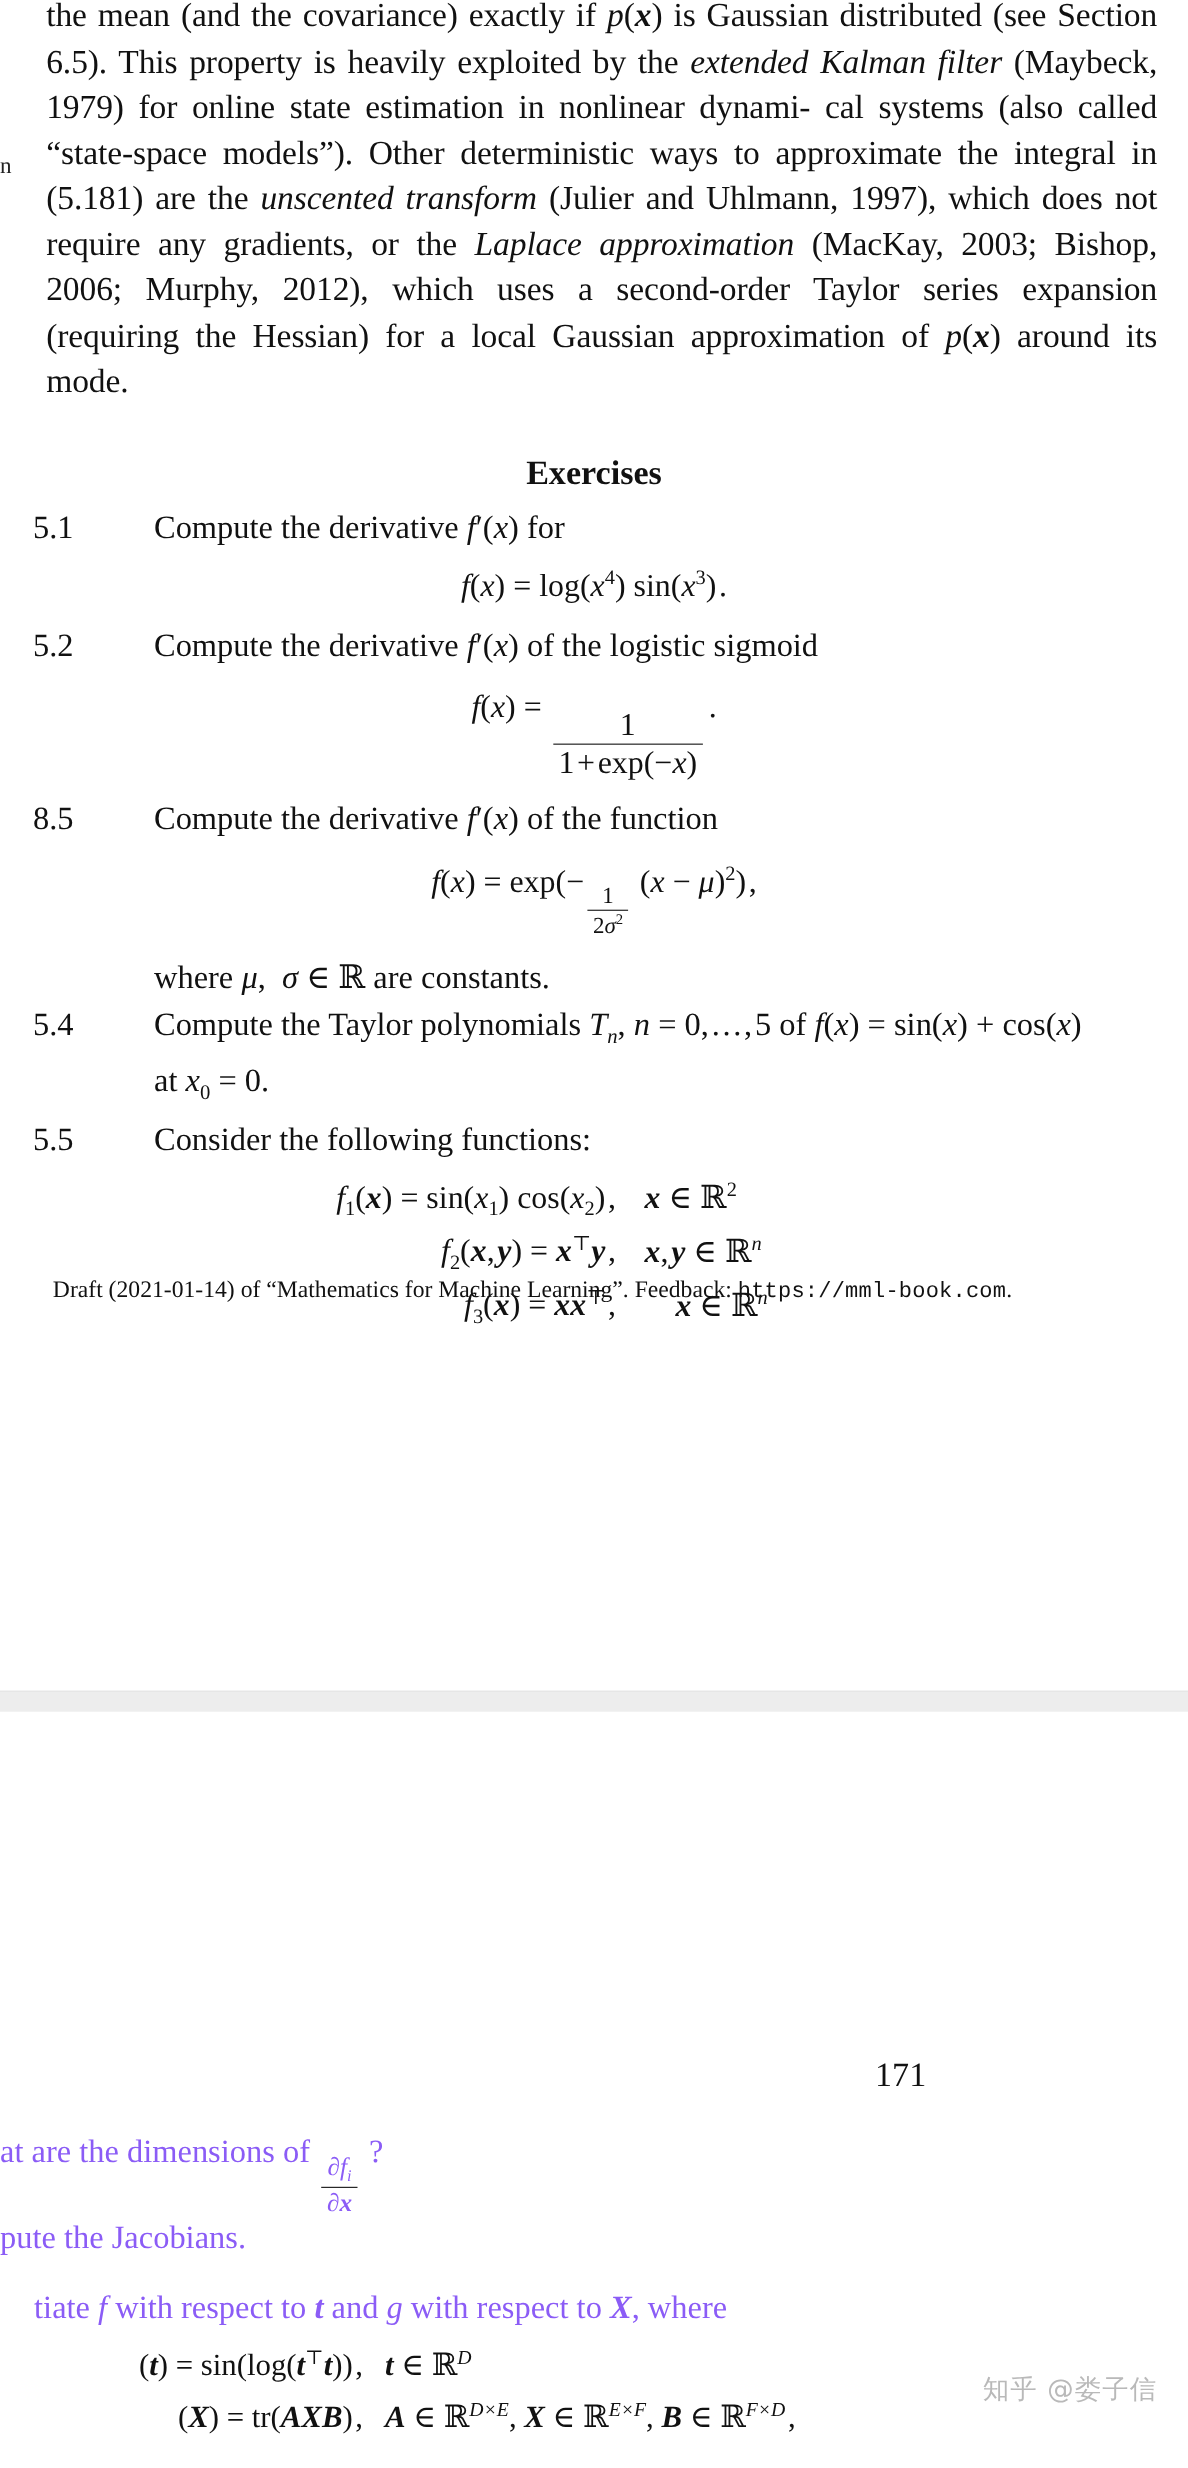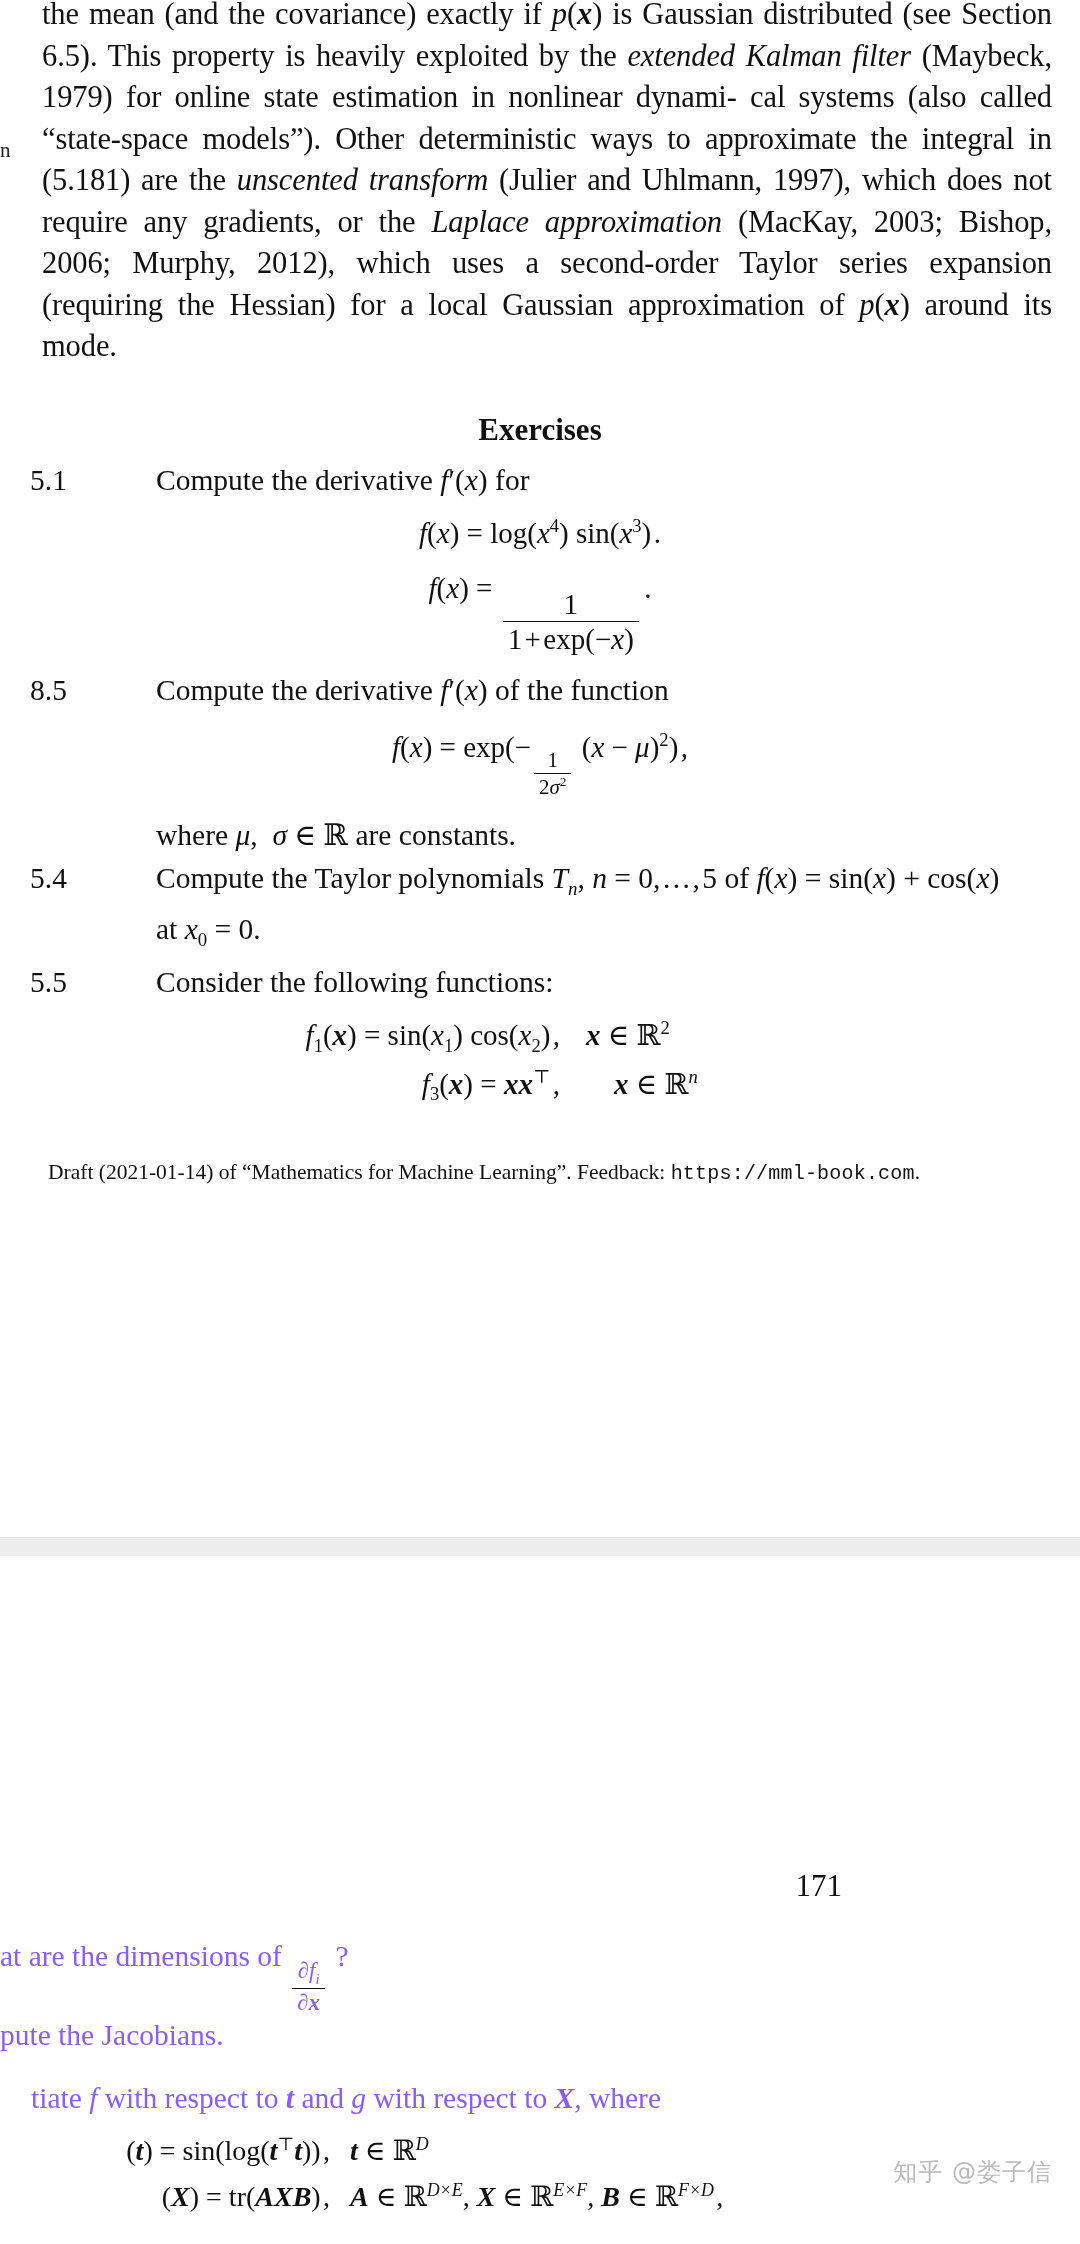--- a/index.html
+++ b/index.html
@@ -69,21 +69,20 @@
     left: 30px;
     top: 460px;
     width: 1020px;
   }
   .ex-row {
     display: flex;
     align-items: flex-start;
     font-size: 29.5px;
     line-height: 41px;
     color: #111;
-    gap: 16px;
   }
   .ex-num {
     width: 82px;
     flex: 0 0 82px;
     text-align: left;
     padding-left: 0px;
   }
   .ex-body { flex: 1 1 auto; margin-left: 28px; }
 
   .eq {
@@ -243,20 +242,26 @@
     <div class="ex-row">
       <div class="ex-num">5.1</div>
       <div class="ex-body">
         Compute the derivative <span class="mi">f</span>′(<span class="mi">x</span>) for
       </div>
     </div>
     <div class="eq">
       <span class="mi">f</span>(<span class="mi">x</span>) = log(<span class="mi">x</span><sup class="ms">4</sup>) sin(<span class="mi">x</span><sup class="ms">3</sup>) .
     </div>
 
+    <div class="ex-row" style="margin-top:14px;">
+      <div class="ex-num">5.2</div>
+      <div class="ex-body">
+        Compute the derivative <span class="mi">f</span>′(<span class="mi">x</span>) of the logistic sigmoid
+      </div>
+    </div>
     <div class="eq" style="margin-top:16px;">
       <span class="mi">f</span>(<span class="mi">x</span>) =
       <span class="frac">
           <span class="num">1</span>
           <span class="den">1 + exp(−<span class="mi">x</span>)</span>
         </span> .
     </div>
 
     <div class="ex-row" style="margin-top:14px;">
       <div class="ex-num">8.5</div>
@@ -291,20 +296,28 @@
       <div class="ex-body">Consider the following functions:</div>
     </div>
 
     <div class="eq-block">
       <div class="eq-line">
         <span class="eq-lhs">
           <span class="mi">f</span><sub class="ms">1</sub>(<span class="mb">x</span>) = sin(<span class="mi">x</span><sub class="ms">1</sub>) cos(<span class="mi">x</span><sub class="ms">2</sub>) ,
         </span>
         <span class="eq-rhs">
           <span class="mb">x</span> ∈ ℝ<sup class="ms">2</sup>
+        </span>
+      </div>
+      <div class="eq-line">
+        <span class="eq-lhs">
+          <span class="mi">f</span><sub class="ms">2</sub>(<span class="mb">x</span>, <span class="mb">y</span>) = <span class="mb">x</span><sup class="ms">⊤</sup><span class="mb">y</span> ,
+        </span>
+        <span class="eq-rhs">
+          <span class="mb">x</span>, <span class="mb">y</span> ∈ ℝ<sup class="msi">n</sup>
         </span>
       </div>
       <div class="eq-line">
         <span class="eq-lhs">
           <span class="mi">f</span><sub class="ms">3</sub>(<span class="mb">x</span>) = <span class="mb">xx</span><sup class="ms">⊤</sup> ,
         </span>
         <span class="eq-rhs" style="padding-left:28px;">
           <span class="mb">x</span> ∈ ℝ<sup class="msi">n</sup>
         </span>
       </div>

